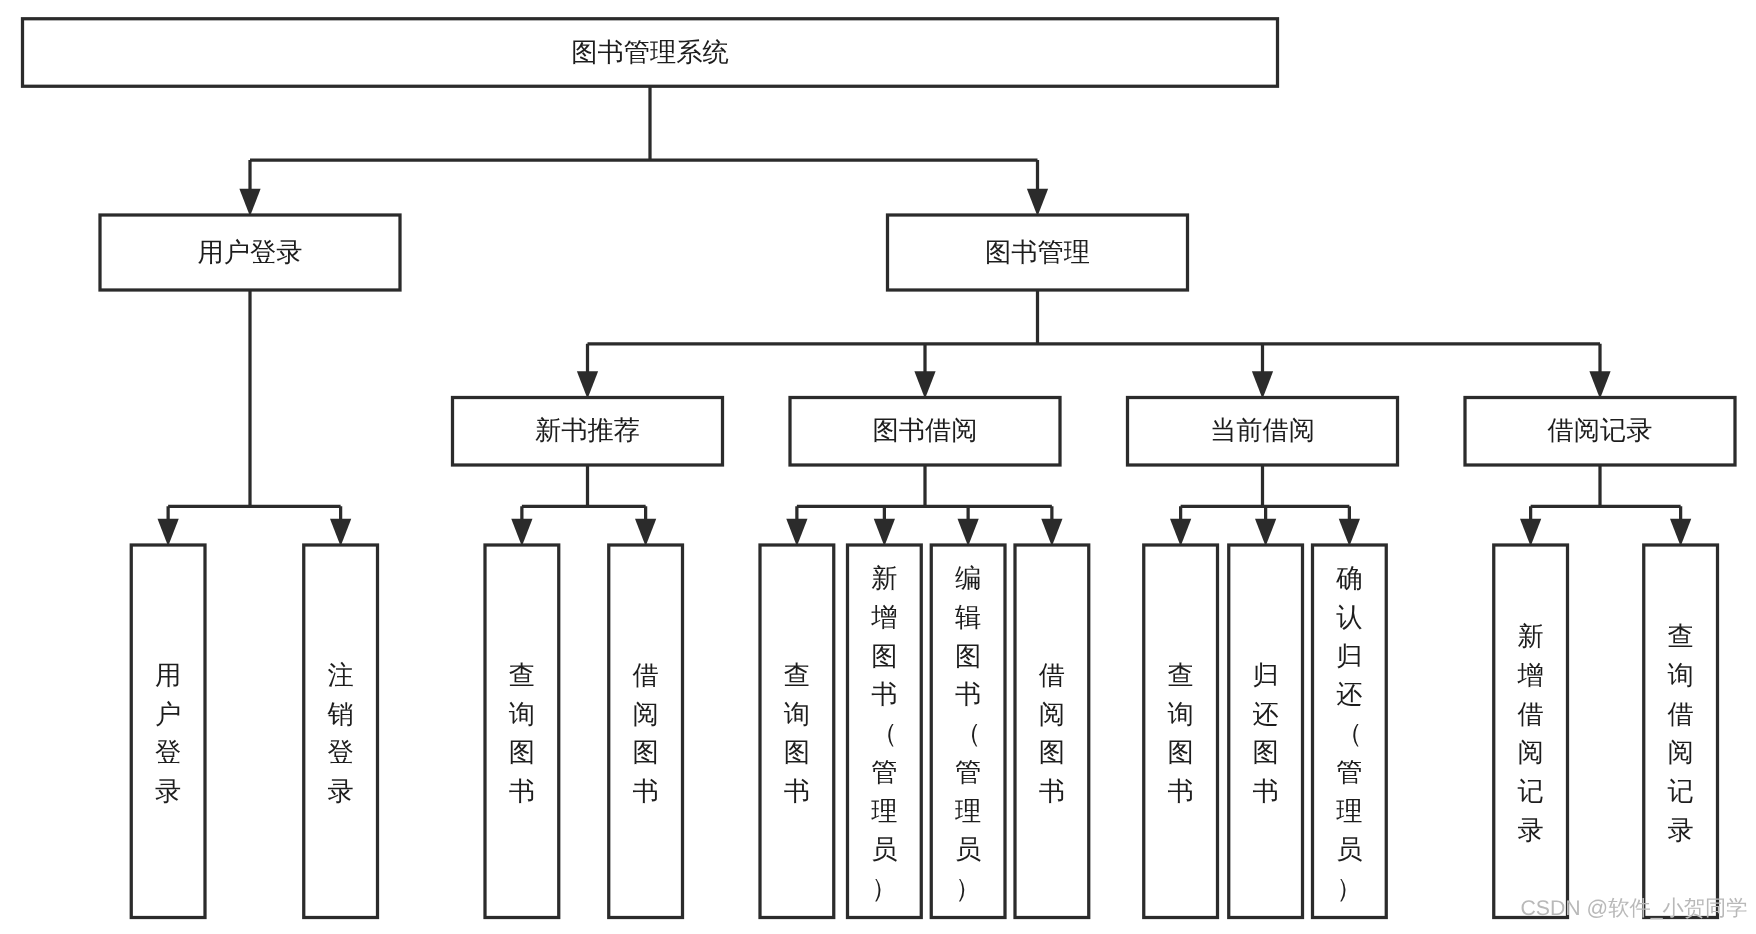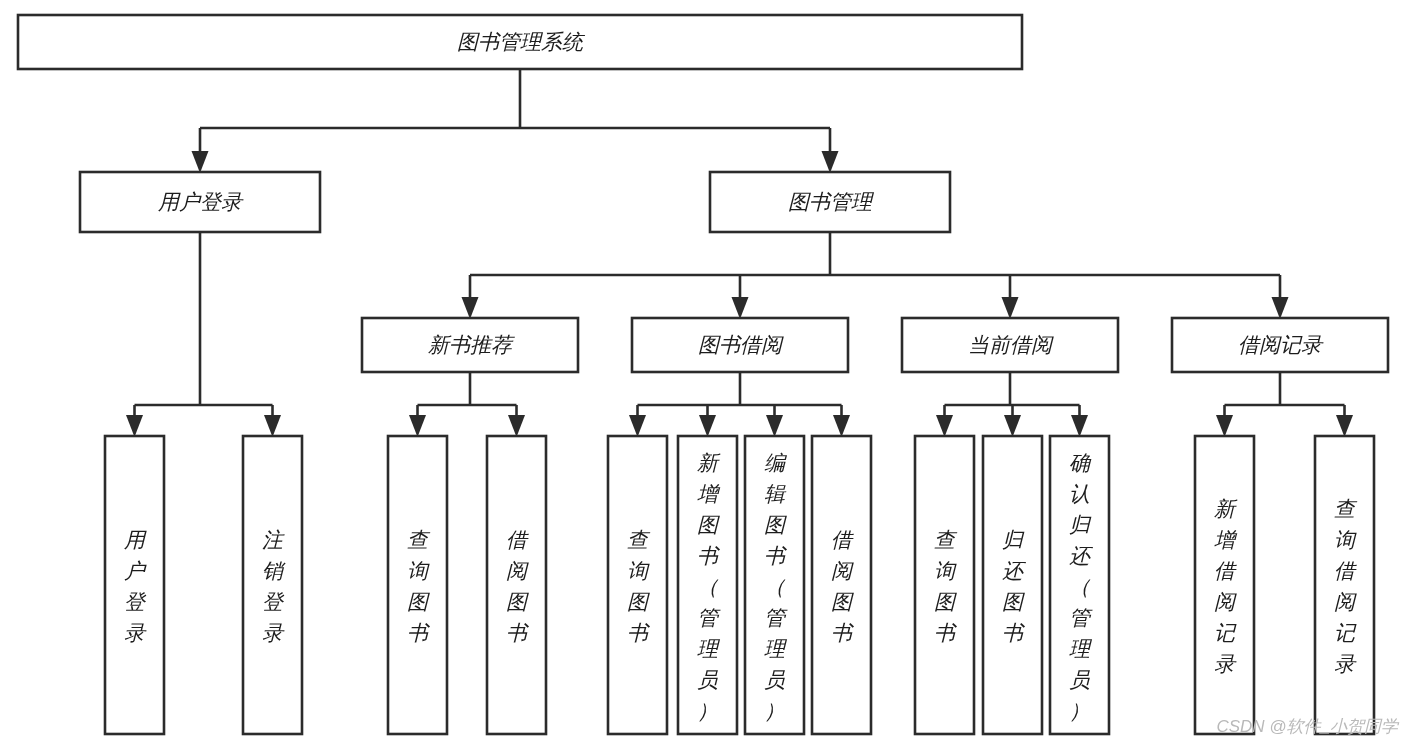--- a/index.html
+++ b/index.html
@@ -12,21 +12,20 @@
     width: 1405px;
     height: 747px;
     font-family: "Liberation Sans", "DejaVu Sans", sans-serif;
     overflow: hidden;
   }
   #diagram-root {
     position: relative;
     width: 1405px;
     height: 747px;
     background: #ffffff;
-    font-style: italic;
   }
   svg.diagram-canvas {
     position: absolute;
     left: 0;
     top: 0;
     width: 1405px;
     height: 747px;
     display: block;
   }
   .node-box {

